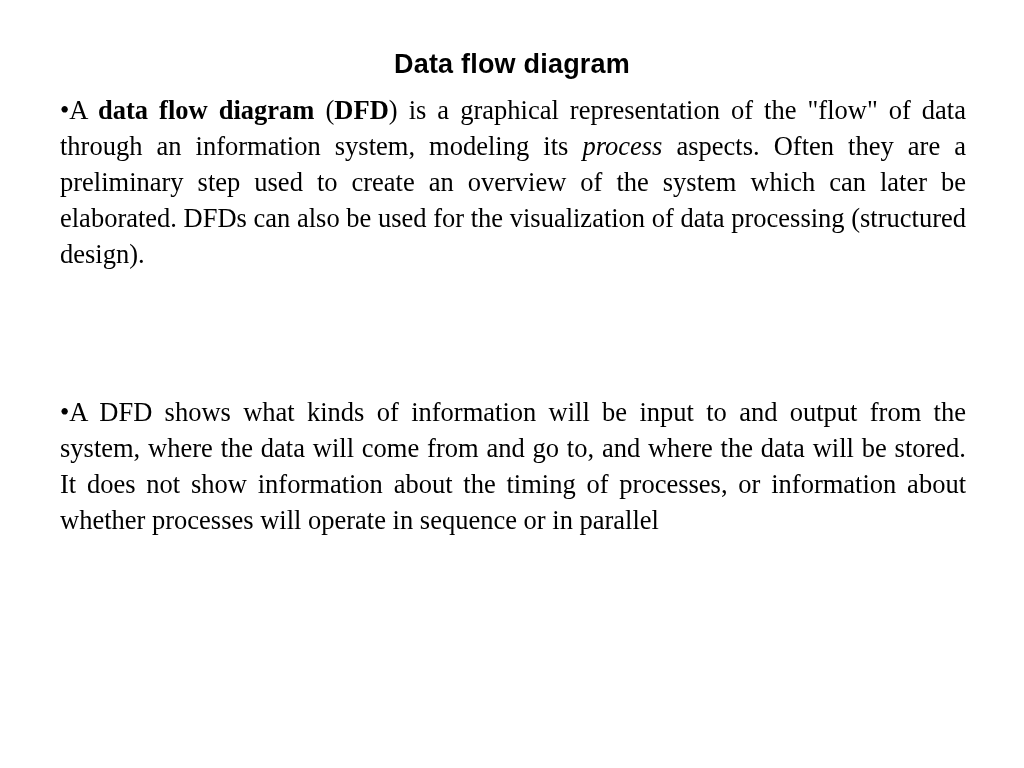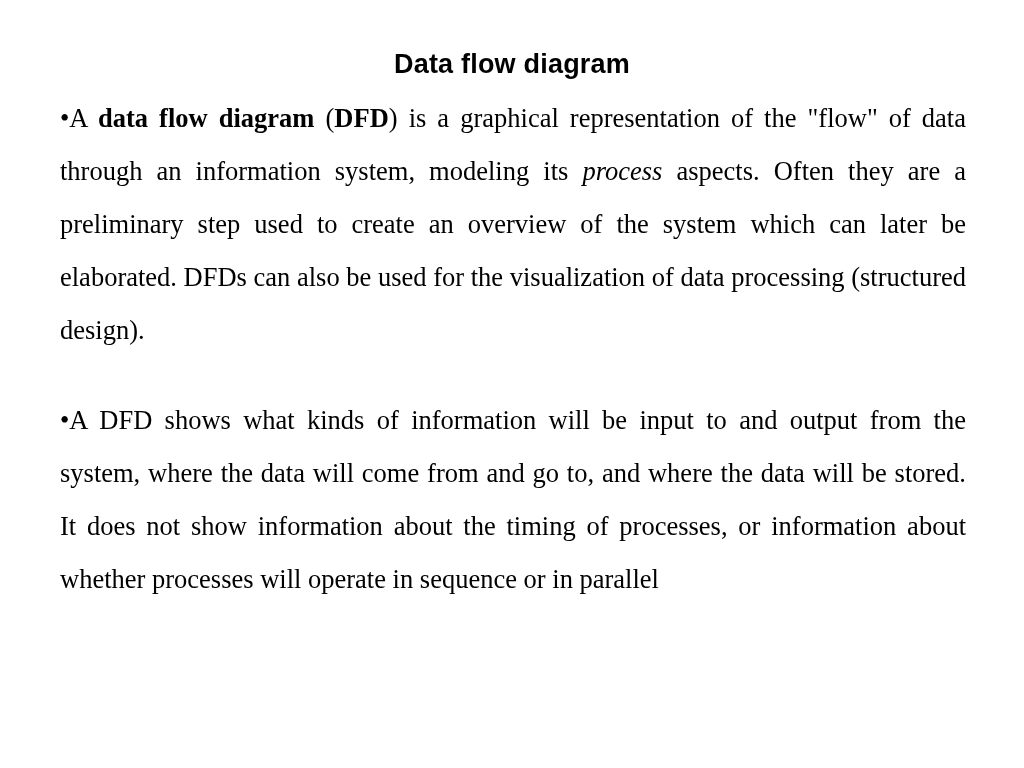--- a/index.html
+++ b/index.html
@@ -32,21 +32,21 @@
     line-height: 32px;
     letter-spacing: 0.2px;
   }
   .body-block {
     position: absolute;
     left: 60px;
     width: 906px;
   }
   .para {
     font-size: 26.5px;
-    line-height: 53px;
+    line-height: 36px;
     text-align: justify;
     text-justify: inter-word;
     margin: 0;
   }
   .para-1 { top: 92px; }
   .para-2 { top: 366px; margin-top: 28px; }
   .bullet {
     font-family: "Liberation Serif", serif;
     font-size: 26.5px;
   }

